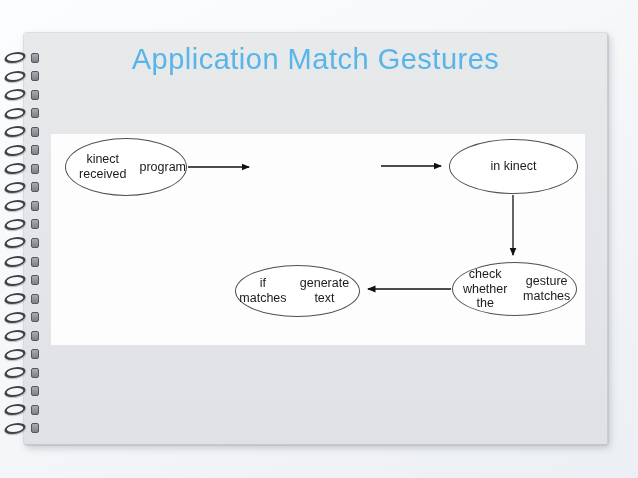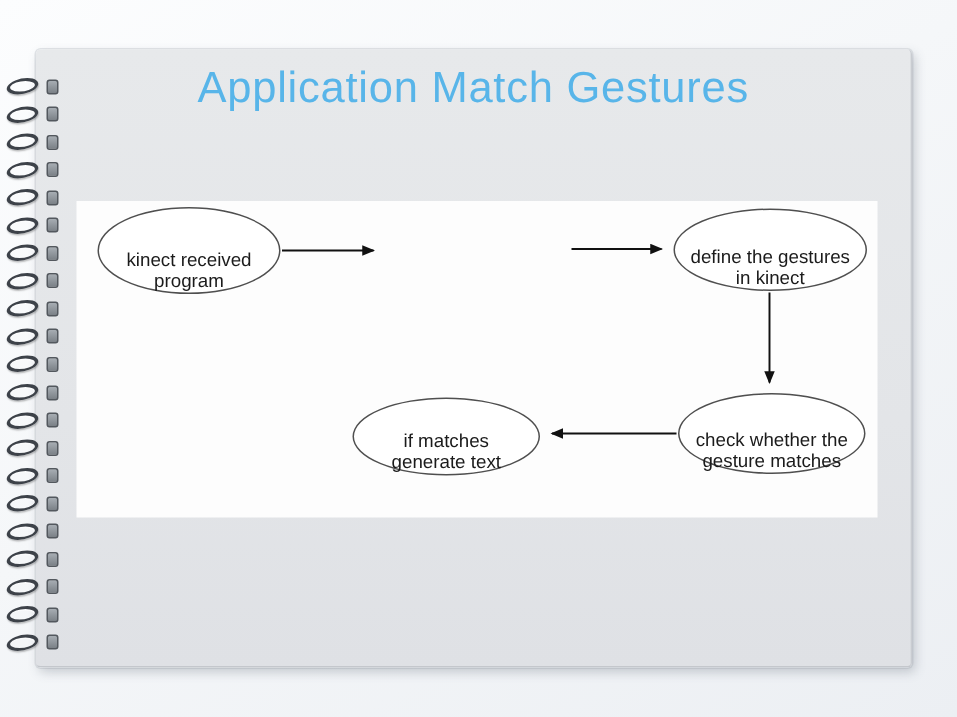--- a/index.html
+++ b/index.html
@@ -81,23 +81,23 @@
     z-index: 2;
   }
   .edges { position: absolute; left: 0; top: 0; }
   .node {
     position: absolute;
     box-sizing: border-box;
     border: 1.6px solid #4f4f4f;
     border-radius: 50%;
     background: #ffffff;
     display: flex;
-    flex-direction: column;
+    flex-direction: row;
     align-items: center;
-    justify-content: flex-end;
+    justify-content: center;
     text-align: center;
     font-size: 12.5px;
     line-height: 1.18;
     color: #1b1b1b;
     z-index: 2;
   }
   .node-1 { left: 14px;  top: 4px;   width: 122px; height: 58px; }
   .node-2 { left: 207px; top: 6px;   width: 122px; height: 55px; }
   .node-3 { left: 398px; top: 5px;   width: 129px; height: 55px; }
   .node-4 { left: 401px; top: 128px; width: 125px; height: 54px; }
@@ -211,21 +211,20 @@
       <line x1="330" y1="32" x2="390" y2="32" stroke="#111111" stroke-width="1.3" marker-end="url(#arrow)"></line>
       <line x1="462" y1="61" x2="462" y2="121" stroke="#111111" stroke-width="1.3" marker-end="url(#arrow)"></line>
       <line x1="400" y1="155" x2="317" y2="155" stroke="#111111" stroke-width="1.3" marker-end="url(#arrow)"></line>
     </svg>
 
     <div class="node node-1">
       <span>kinect received</span>
       <span>program</span>
     </div>
     <div class="node node-3">
-      <span>define the gestures</span>
       <span>in kinect</span>
     </div>
     <div class="node node-5">
       <span>if matches</span>
       <span>generate text</span>
     </div>
     <div class="node node-4">
       <span>check whether the</span>
       <span>gesture matches</span>
     </div>

